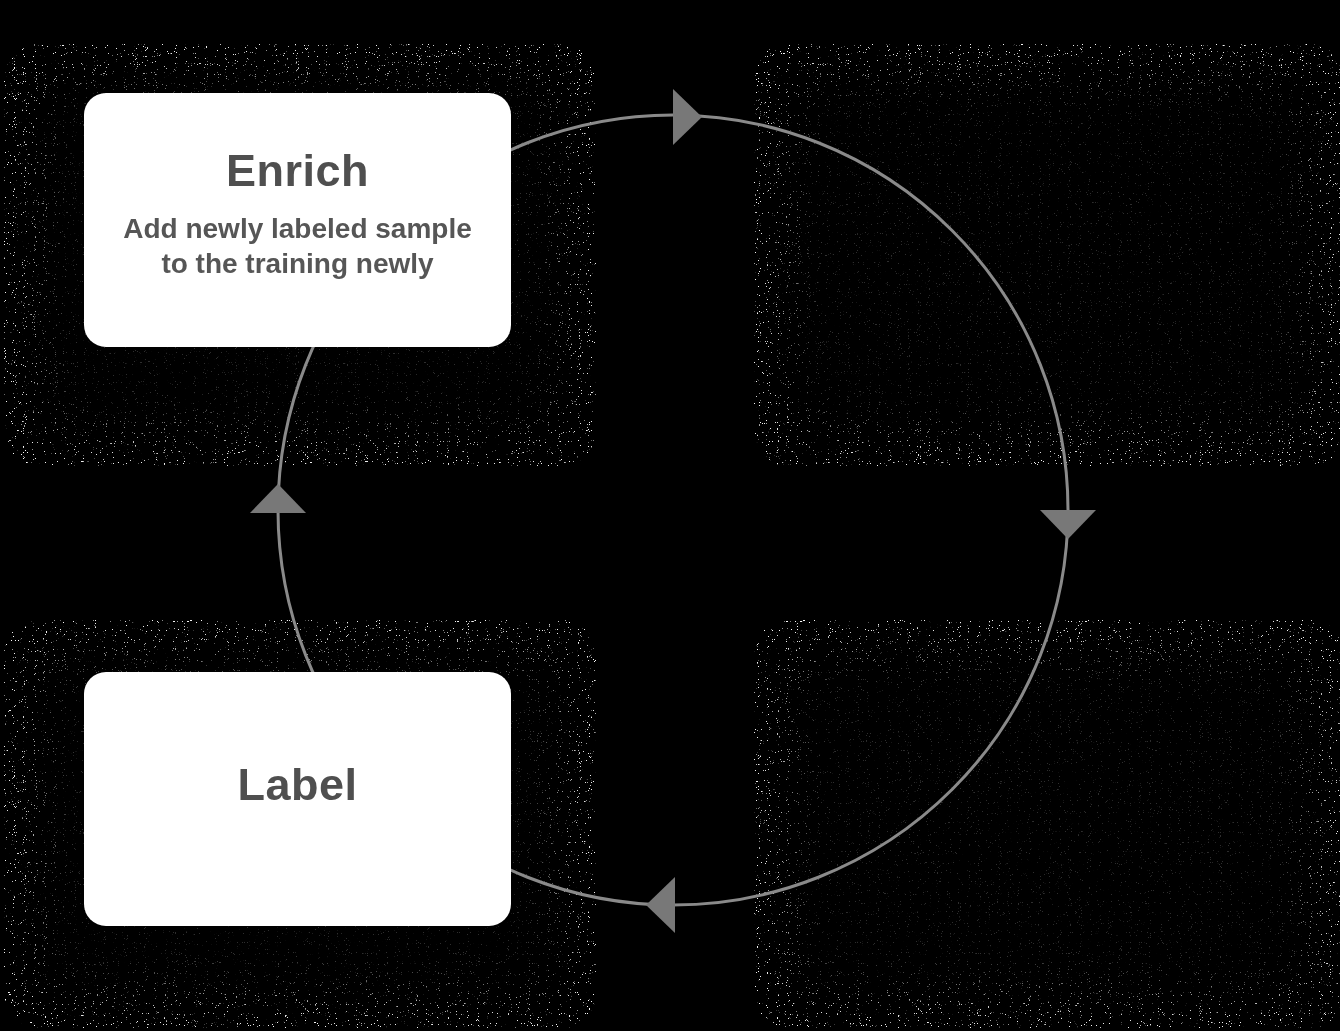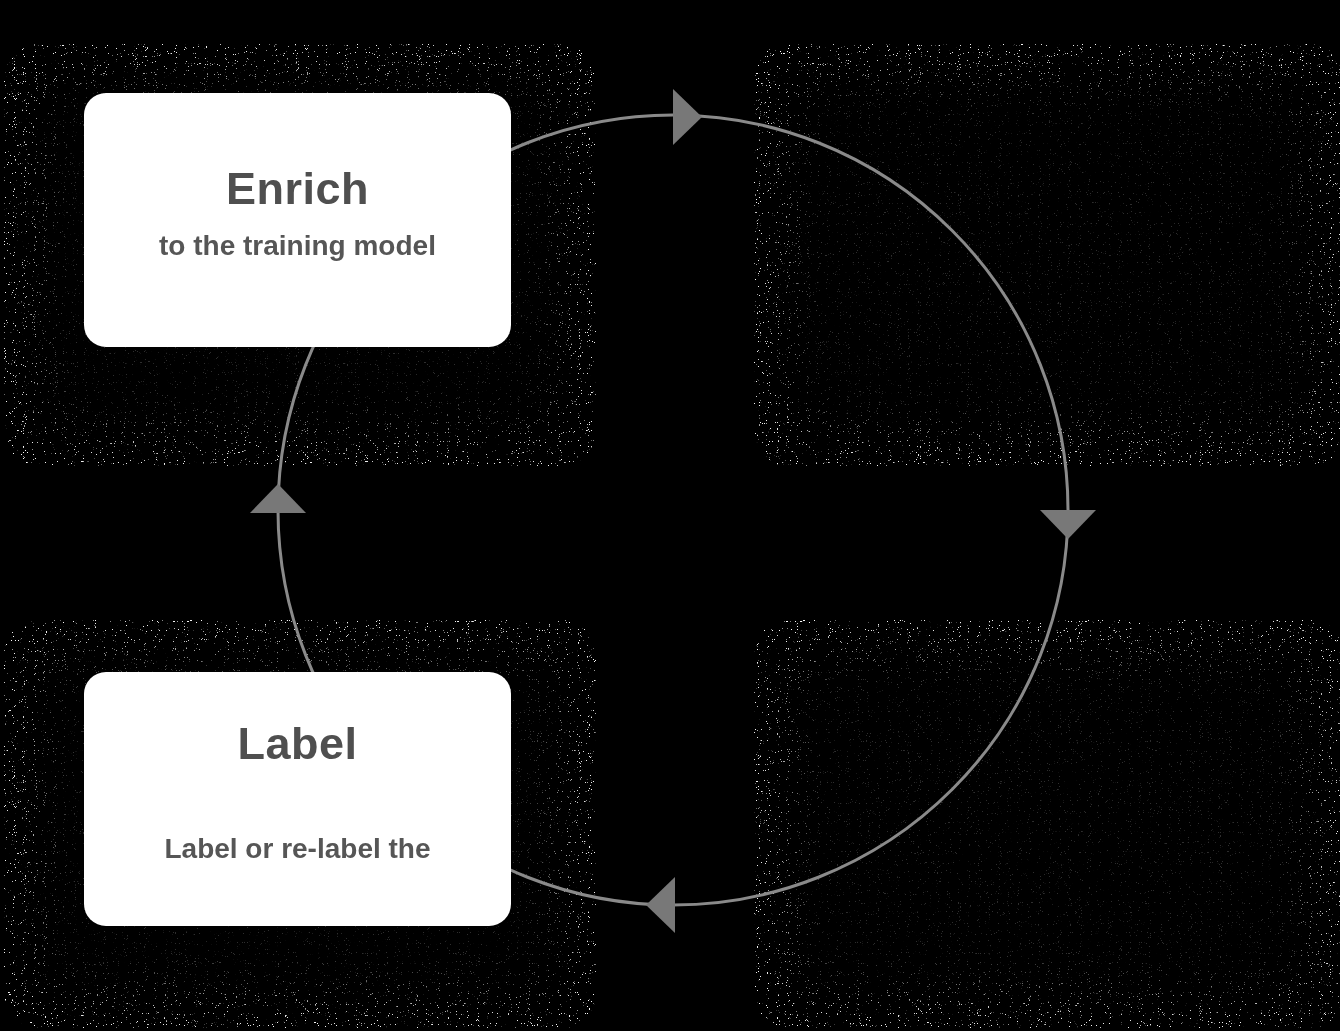--- a/index.html
+++ b/index.html
@@ -107,23 +107,23 @@
     <circle cx="673" cy="510" r="395" fill="none" stroke="#8a8a8a" stroke-width="3"></circle>
 
     <polygon points="673,89 673,145 702,117" fill="#787878"></polygon>
     <polygon points="1040,510 1096,510 1068,539" fill="#787878"></polygon>
     <polygon points="675,877 675,933 646,905" fill="#787878"></polygon>
     <polygon points="250,513 306,513 278,484" fill="#787878"></polygon>
   </svg>
 
   <div class="card pos-tl">
     <div class="title">Enrich</div>
-    <div class="desc">to the training model</div>
+    <div class="desc">Add newly labeled sample</div>
+    <div class="desc">to the training newly</div>
   </div>
 
 
 
   <div class="card pos-bl">
     <div class="title">Label</div>
-    <div class="desc">Label or re-label the</div>
   </div>
 
 </div>
 
 </body></html>

